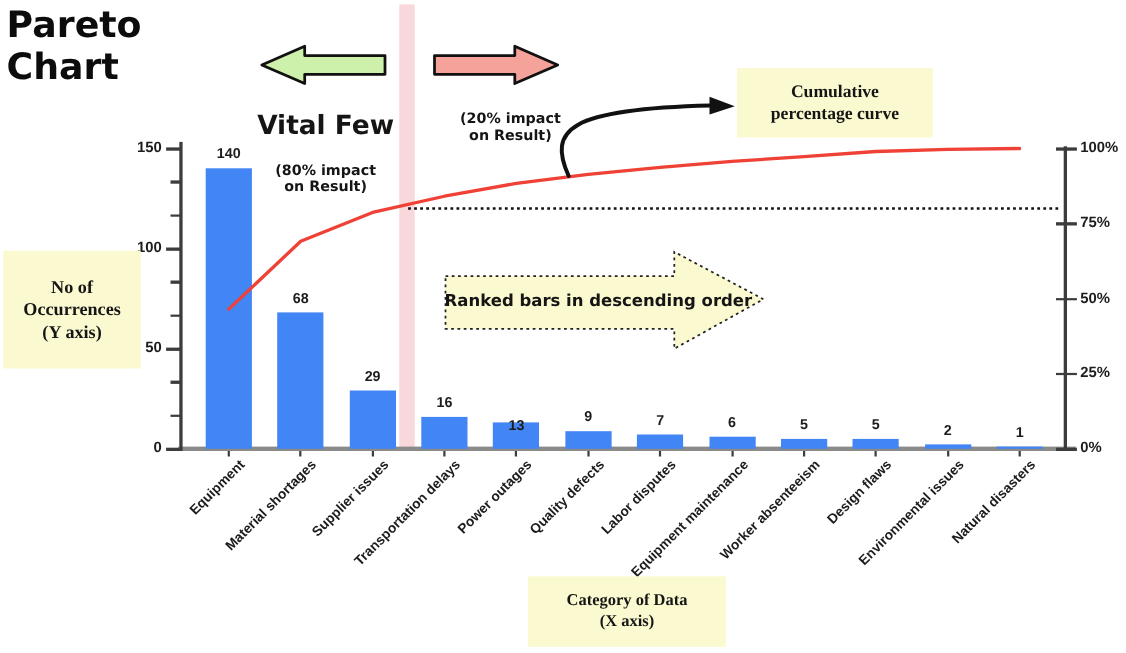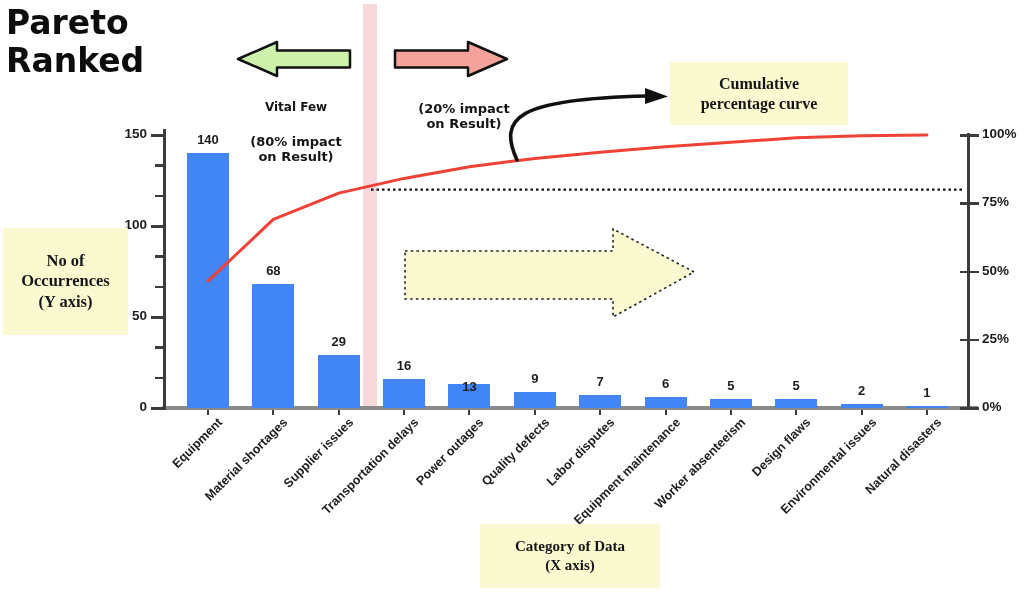--- a/index.html
+++ b/index.html
@@ -36,21 +36,21 @@
   .ylab { width:44px; text-align:right; font-size:13.5px; }
   .plab { width:50px; text-align:left; font-size:13.5px; }
   #overlay { left:0; top:0; pointer-events:none; }
 </style>
 </head>
 <body>
 
 <div id="stage">
 
   <div id="title" class="abs">Pareto
-Ranked</div>
+Chart</div>
 
   <div id="band" class="abs" style="left:363px; top:4px; width:14px; height:404px;"></div>
 
   <div id="plot" class="abs" style="left:0; top:0; width:1024px; height:594px;">
       <div class="abs " style="left: 162px; top: 406px; width: 816px; height: 4px; background: rgb(138, 138, 138);"></div>
       <div class="abs " style="left: 163px; top: 129px; width: 3px; height: 281px; background: rgb(60, 60, 60);"></div>
       <div class="abs " style="left: 967px; top: 133px; width: 3px; height: 276px; background: rgb(60, 60, 60);"></div>
       <div class="abs tick" style="left: 151px; top: 407px; width: 13px; height: 2.5px;"></div>
       <div class="abs num ylab" style="left: 103px; top: 399px;">0</div>
       <div class="abs tick" style="left: 155px; top: 376.667px; width: 9px; height: 2.5px;"></div>
@@ -135,31 +135,32 @@
 
     <polygon points="507,59 468,76 468,67.5 395,67.5 395,50.5 468,50.5 468,42" style="fill:var(--pink,#f5a29b); stroke:#111; stroke-width:2.5; stroke-linejoin:round;"></polygon>
 
     <polygon points="405,251 613,251 613,229 694,272 613,317 613,299 405,299" style="fill:var(--yellow,#fbf9cf); stroke:#222; stroke-width:1.6; stroke-dasharray:2.5,3.2;"></polygon>
 
     <path d="M 517 160 C 498 118 516 99 646 96" style="fill:none; stroke:#111; stroke-width:3.6; stroke-linecap:round;"></path>
     <polygon points="645,88 668,96.5 645,104" style="fill:#111;"></polygon>
   </svg>
 
   <div class="abs comic" style="left:221px; top:81px; width:150px;">
-    <div style="font-size:12px;">Vital Few</div>
+    <div style="font-size:24px;">Vital Few</div>
     <div style="font-size:13px; line-height:1.12; margin-top:2px;">(80% impact
 on Result)</div>
   </div>
   <div class="abs comic" style="left:377px; top:81px; width:150px;">
     <div style="font-size:13px; line-height:1.12; margin-top:2px;margin-left:24px;">(20% impact
 on Result)</div>
   </div>
 
   <div class="abs note" style="left:670px; top:62px; width:178px; height:63px; font-size:16px;">Cumulative
 percentage curve</div>
   <div class="abs note" style="left:3px; top:228px; width:125px; height:107px; font-size:16.5px;">No of
 Occurrences
 (Y axis)</div>
   <div class="abs note" style="left:480px; top:524px; width:180px; height:64px; font-size:15px;">Category of Data
 (X axis)</div>
 
+  <div class="abs comic" style="left:398px; top:264px; width:292px; font-size:15px;">Ranked bars in descending order</div>
 
 </div>
 
 </body></html>

